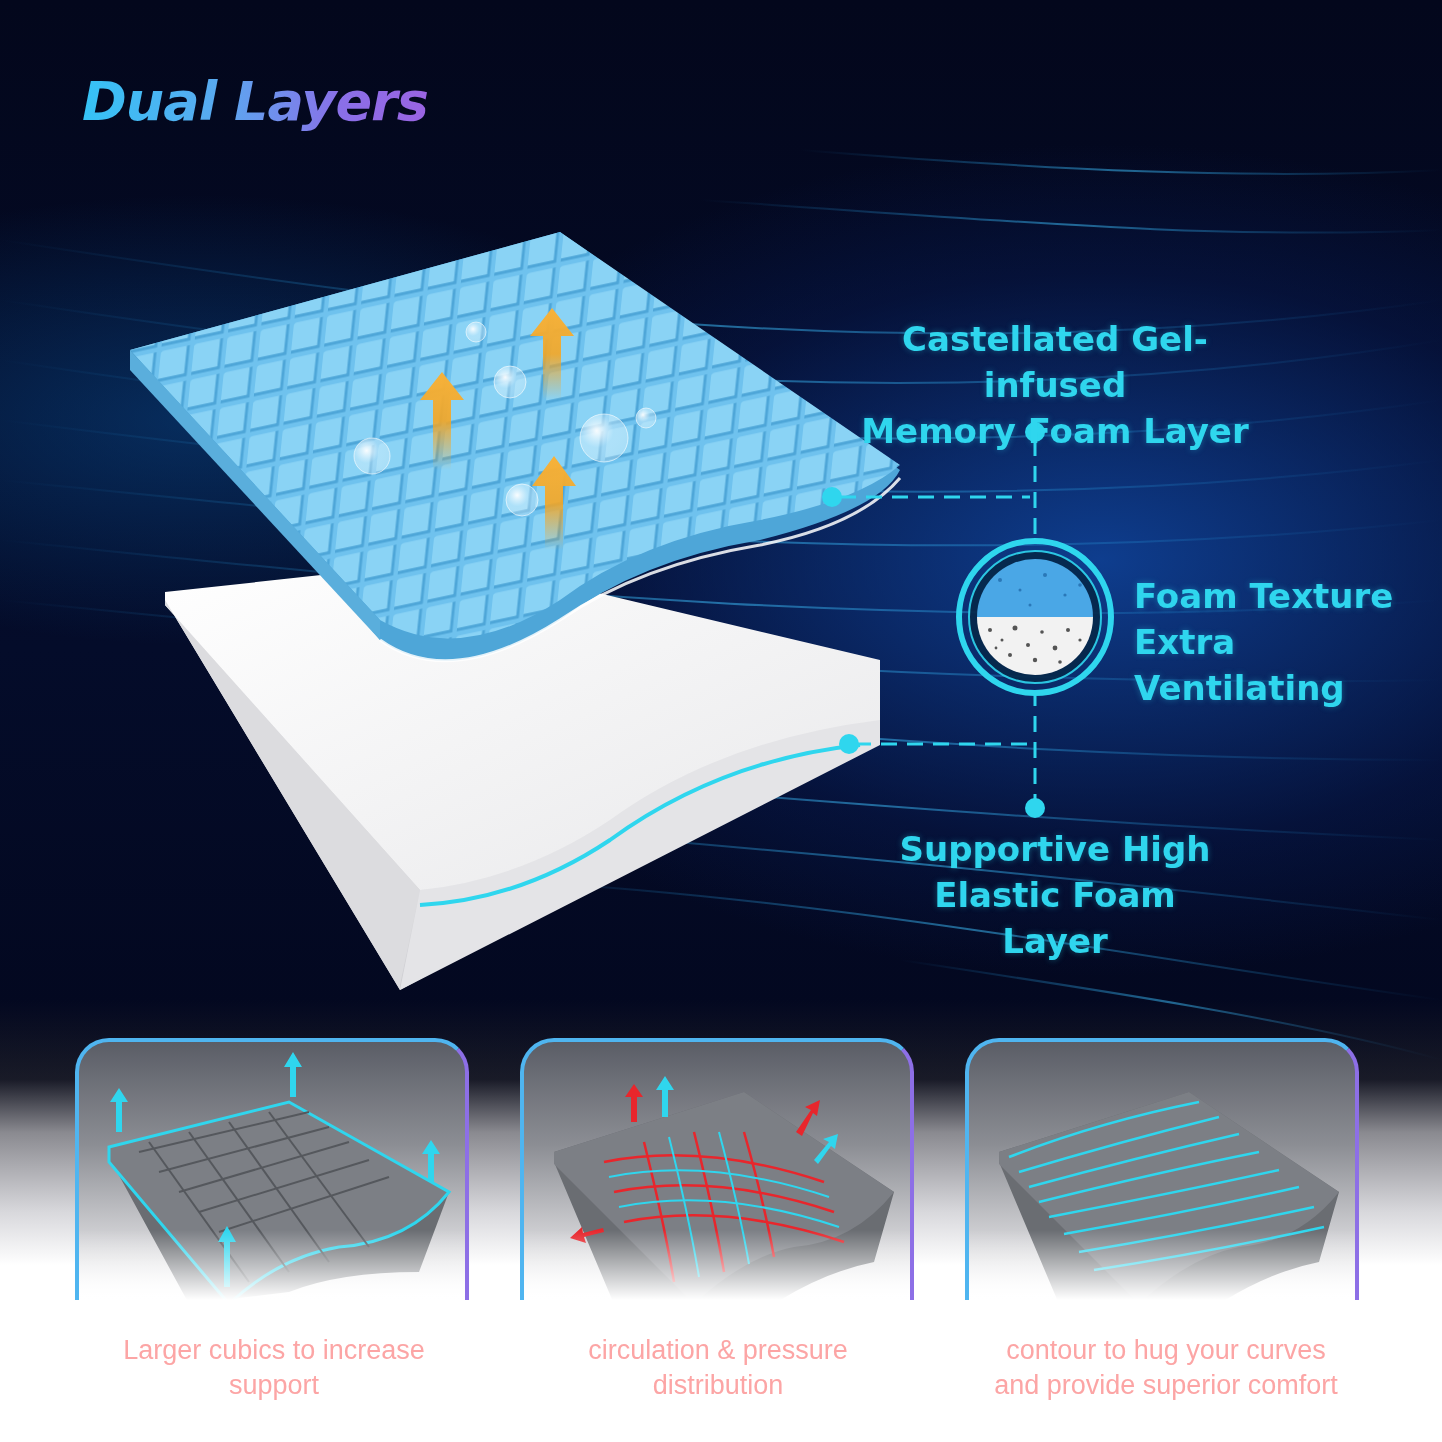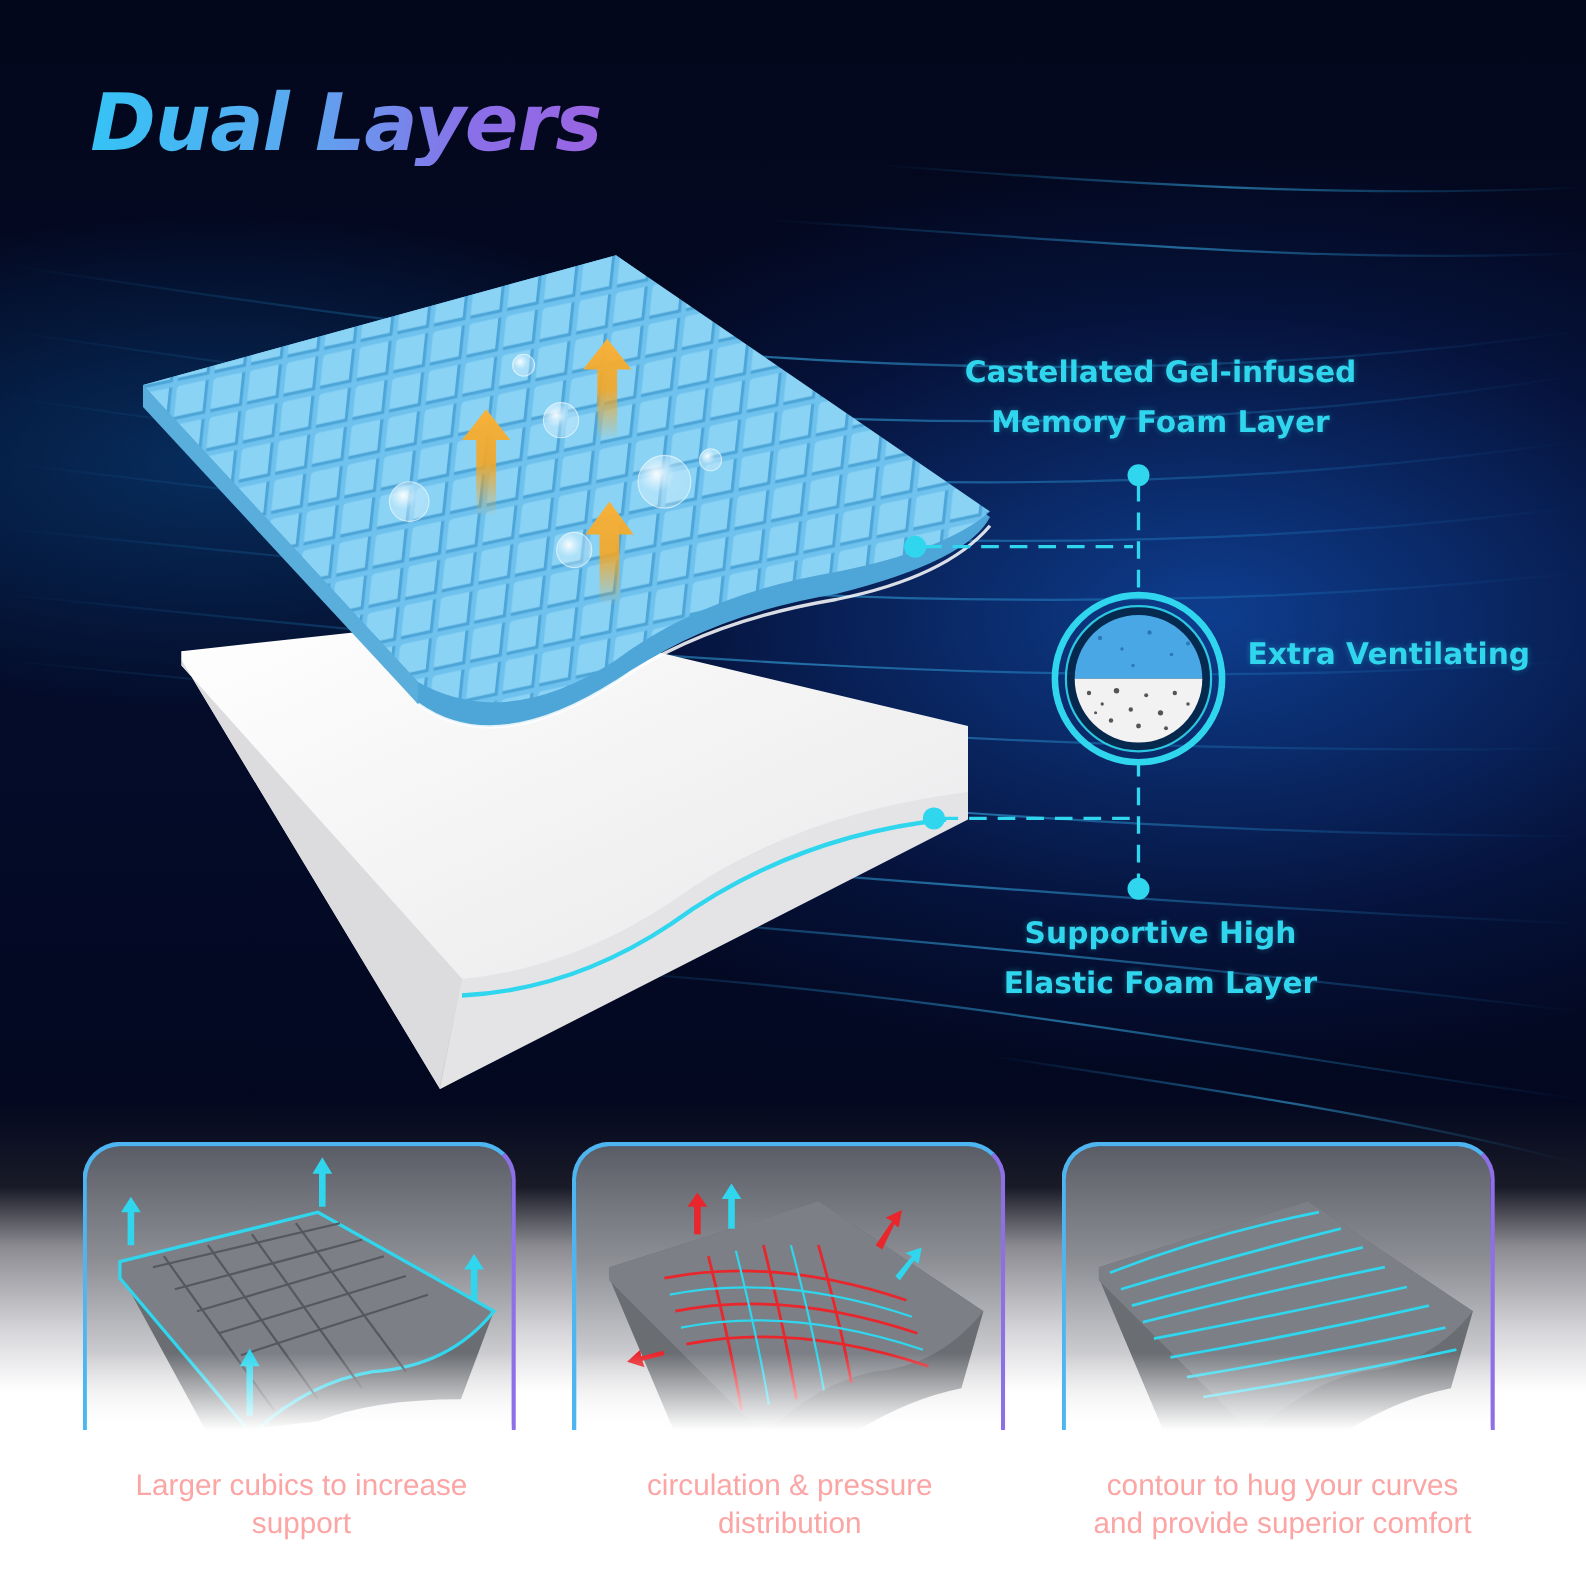--- a/index.html
+++ b/index.html
@@ -7,25 +7,25 @@
     background:#02061a;font-family:"DejaVu Sans",sans-serif;}
   .bg{position:absolute;left:0;top:0;width:1442px;height:1442px;
     background:
       radial-gradient(ellipse 900px 520px at 1100px 560px, rgba(16,70,160,0.85), rgba(8,30,90,0.4) 55%, rgba(2,6,26,0) 80%),
       radial-gradient(ellipse 700px 300px at 200px 420px, rgba(10,80,150,0.5), rgba(2,6,26,0) 75%),
       linear-gradient(180deg,#03071c 0%,#040c2a 45%,#030820 70%,#000 100%);}
   .bottom-fade{position:absolute;left:0;top:1000px;width:1442px;height:442px;
     background:linear-gradient(180deg,rgba(0,0,0,0) 0%,rgba(40,40,48,0.6) 18%,#8a8a90 30%,#d8d8dc 48%,#fff 60%,#fff 100%);}
   svg.streaks{position:absolute;left:0;top:0;}
   .title{position:absolute;left:82px;top:72px;font-family:"DejaVu Sans",sans-serif;font-weight:bold;
-    font-style:italic;font-size:72px;letter-spacing:-1px;
+    font-style:italic;font-size:54px;letter-spacing:-1px;
     background:linear-gradient(90deg,#35c3f5 0%,#5aa9f0 40%,#8a6fe8 75%,#9a64e2 100%);
     -webkit-background-clip:text;background-clip:text;color:transparent;line-height:1.1;}
   .label{position:absolute;color:#2fd6ee;font-family:"DejaVu Sans",sans-serif;font-weight:bold;
-    font-size:27px;text-align:center;line-height:46px;text-shadow:0 0 6px rgba(47,214,238,0.35);}
+    font-size:34px;text-align:center;line-height:46px;text-shadow:0 0 6px rgba(47,214,238,0.35);}
   .label.left{text-align:left;}
   .panel{position:absolute;top:1038px;width:394px;height:262px;border-radius:34px 34px 0 0;
     border-top:4px solid #4fb5f0;border-left:4px solid #4fb5f0;border-right:4px solid #8d6fe6;
     background:linear-gradient(180deg,#5a5d66 0%,#8c8e94 40%,#d9d9dc 80%,rgba(255,255,255,0.95) 100%);
     box-sizing:border-box;overflow:hidden;}
   .panel::after{content:"";position:absolute;left:0;right:0;bottom:0;height:70px;
     background:linear-gradient(180deg,rgba(255,255,255,0),#fff);}
   .caption{position:absolute;top:1333px;width:420px;text-align:center;color:#fca5a5;
     font-family:"Liberation Sans",sans-serif;font-size:27px;line-height:35px;}
   .abs{position:absolute;}
@@ -170,20 +170,21 @@
       </g>
     </g>
   </g>
 </svg>
 
 <div class="label" style="left:860px;top:316px;width:390px;">
   <div>Castellated Gel-infused</div>
   <div>Memory Foam Layer</div>
 </div>
 <div class="label left" style="left:1134px;top:573px;width:300px;">
+  <div>Foam Texture</div>
   <div>Extra Ventilating</div>
 </div>
 <div class="label" style="left:890px;top:826px;width:330px;">
   <div>Supportive High</div>
   <div>Elastic Foam Layer</div>
 </div>
 
 <div class="panel" style="left:75px;">
   <svg width="394" height="262" style="position:absolute;left:0;top:0">
     <path d="M30 105 L210 60 L370 150 L340 230 Q260 230 210 250 L110 262 L30 115 Z" fill="#6a6d72"></path>

